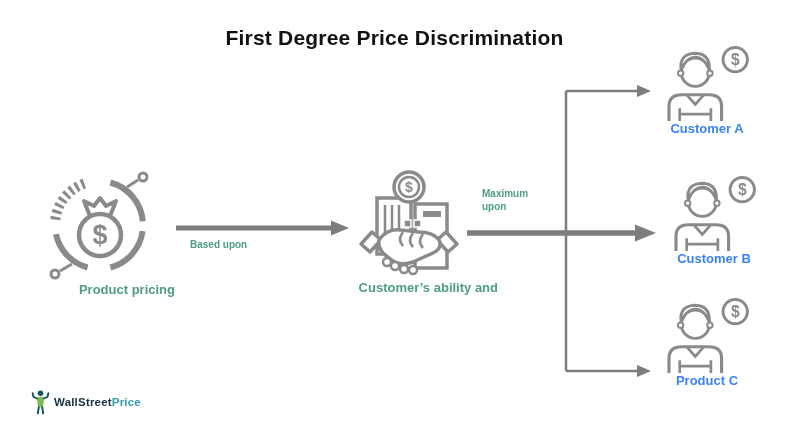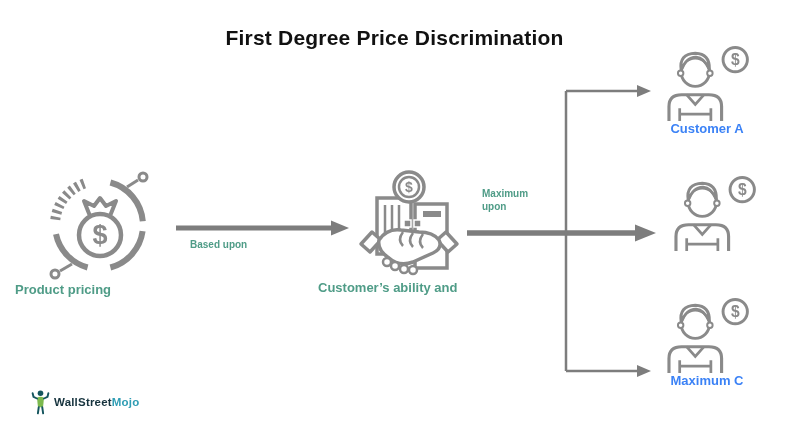--- a/index.html
+++ b/index.html
@@ -8,24 +8,24 @@
 
   .title { position:absolute; top:26px; left:0; width:789px; text-align:center;
            font-size:21px; font-weight:bold; color:#111; letter-spacing:.2px; }
 
   .connectors { position:absolute; left:0; top:0; width:789px; height:437px; }
 
   .icon-wrap { position:absolute; }
   #icon-product   { left:44px;  top:170px; width:112px; height:112px; }
   #icon-handshake { left:357px; top:170px; width:104px; height:116px; }
 
-  .node-label { position:absolute; text-align:left; font-size:13px; font-weight:bold;
+  .node-label { position:absolute; text-align:right; font-size:13px; font-weight:bold;
                 color:#4f9c87; line-height:1.25; }
   #label-product { left:15px;  top:282px; width:160px; }
-  #label-ability { left:318px; top:280px; width:190px; }
+  #label-ability { left:308px; top:280px; width:190px; }
 
   .edge-label { position:absolute; text-align:left; font-size:10px; font-weight:bold;
                 color:#4f9c87; line-height:1.3; }
   #label-based { left:190px; top:194px; width:115px;margin-top:44px; }
   #label-max   { left:482px; top:187px; width:76px;  }
 
   .customer { position:absolute; width:92px; }
   #customer-a { left:661px; top:45px;  }
   #customer-b { left:668px; top:175px; }
   #customer-c { left:661px; top:297px; }
@@ -133,40 +133,41 @@
       <path d="M 7 78 L 7 63 Q 7 51 20 51 L 48 51 Q 61 51 61 63 L 61 78" fill="#fff" stroke="#8a8a8a" stroke-width="3.2"></path>
       <path d="M 25 51 L 34 61 L 43 51" fill="none" stroke="#8a8a8a" stroke-width="2.8"></path>
       <path d="M 18 65 L 18 78 M 50 65 L 50 78 M 18 71 L 50 71" fill="none" stroke="#8a8a8a" stroke-width="2.8"></path>
       <circle cx="34" cy="28" r="14.5" fill="#fff" stroke="#8a8a8a" stroke-width="3"></circle>
       <path d="M 19.5 26 Q 17 9 34 8.5 Q 49 9 48.5 25 Q 43 13 35 12.5 Q 25 12 19.5 26 Z" fill="#fff" stroke="#8a8a8a" stroke-width="3" stroke-linejoin="round"></path>
       <circle cx="19" cy="29" r="2.8" fill="#fff" stroke="#8a8a8a" stroke-width="2"></circle>
       <circle cx="49" cy="29" r="2.8" fill="#fff" stroke="#8a8a8a" stroke-width="2"></circle>
       <circle cx="75" cy="15" r="12.5" fill="#fff" stroke="#8a8a8a" stroke-width="3"></circle>
       <text x="75" y="21" font-size="16" font-weight="bold" text-anchor="middle" fill="#8a8a8a">$</text>
     </svg>
+    <div class="clabel">Customer B</div>
   </div>
 
   <div class="customer" id="customer-c">
     <svg viewBox="0 0 90 78">
       <path d="M 7 78 L 7 63 Q 7 51 20 51 L 48 51 Q 61 51 61 63 L 61 78" fill="#fff" stroke="#8a8a8a" stroke-width="3.2"></path>
       <path d="M 25 51 L 34 61 L 43 51" fill="none" stroke="#8a8a8a" stroke-width="2.8"></path>
       <path d="M 18 65 L 18 78 M 50 65 L 50 78 M 18 71 L 50 71" fill="none" stroke="#8a8a8a" stroke-width="2.8"></path>
       <circle cx="34" cy="28" r="14.5" fill="#fff" stroke="#8a8a8a" stroke-width="3"></circle>
       <path d="M 19.5 26 Q 17 9 34 8.5 Q 49 9 48.5 25 Q 43 13 35 12.5 Q 25 12 19.5 26 Z" fill="#fff" stroke="#8a8a8a" stroke-width="3" stroke-linejoin="round"></path>
       <circle cx="19" cy="29" r="2.8" fill="#fff" stroke="#8a8a8a" stroke-width="2"></circle>
       <circle cx="49" cy="29" r="2.8" fill="#fff" stroke="#8a8a8a" stroke-width="2"></circle>
       <circle cx="75" cy="15" r="12.5" fill="#fff" stroke="#8a8a8a" stroke-width="3"></circle>
       <text x="75" y="21" font-size="16" font-weight="bold" text-anchor="middle" fill="#8a8a8a">$</text>
     </svg>
-    <div class="clabel">Maximum C</div>
+    <div class="clabel">Product C</div>
   </div>
 
   <div class="logo">
     <svg width="21" height="28" viewBox="0 0 24 30">
       <circle cx="12" cy="5" r="3.2" fill="#14555e"></circle>
       <path d="M 8 10 Q 12 8 16 10 L 15 20 Q 12 22 9 20 Z" fill="#7cb94e"></path>
       <path d="M 8 11 L 4 9 L 3 5 M 16 11 L 20 9 L 21 5" fill="none" stroke="#14555e" stroke-width="2.2" stroke-linecap="round"></path>
       <path d="M 10 21 L 9 28 M 14 21 L 15 28" stroke="#14555e" stroke-width="2.2" stroke-linecap="round"></path>
     </svg>
-    <div class="logo-text"><span class="logo-primary">WallStreet</span><span class="logo-secondary">Mojo</span></div>
+    <div class="logo-text"><span class="logo-primary">WallStreet</span><span class="logo-secondary">Price</span></div>
   </div>
 
 </div>
 
 </body></html>

